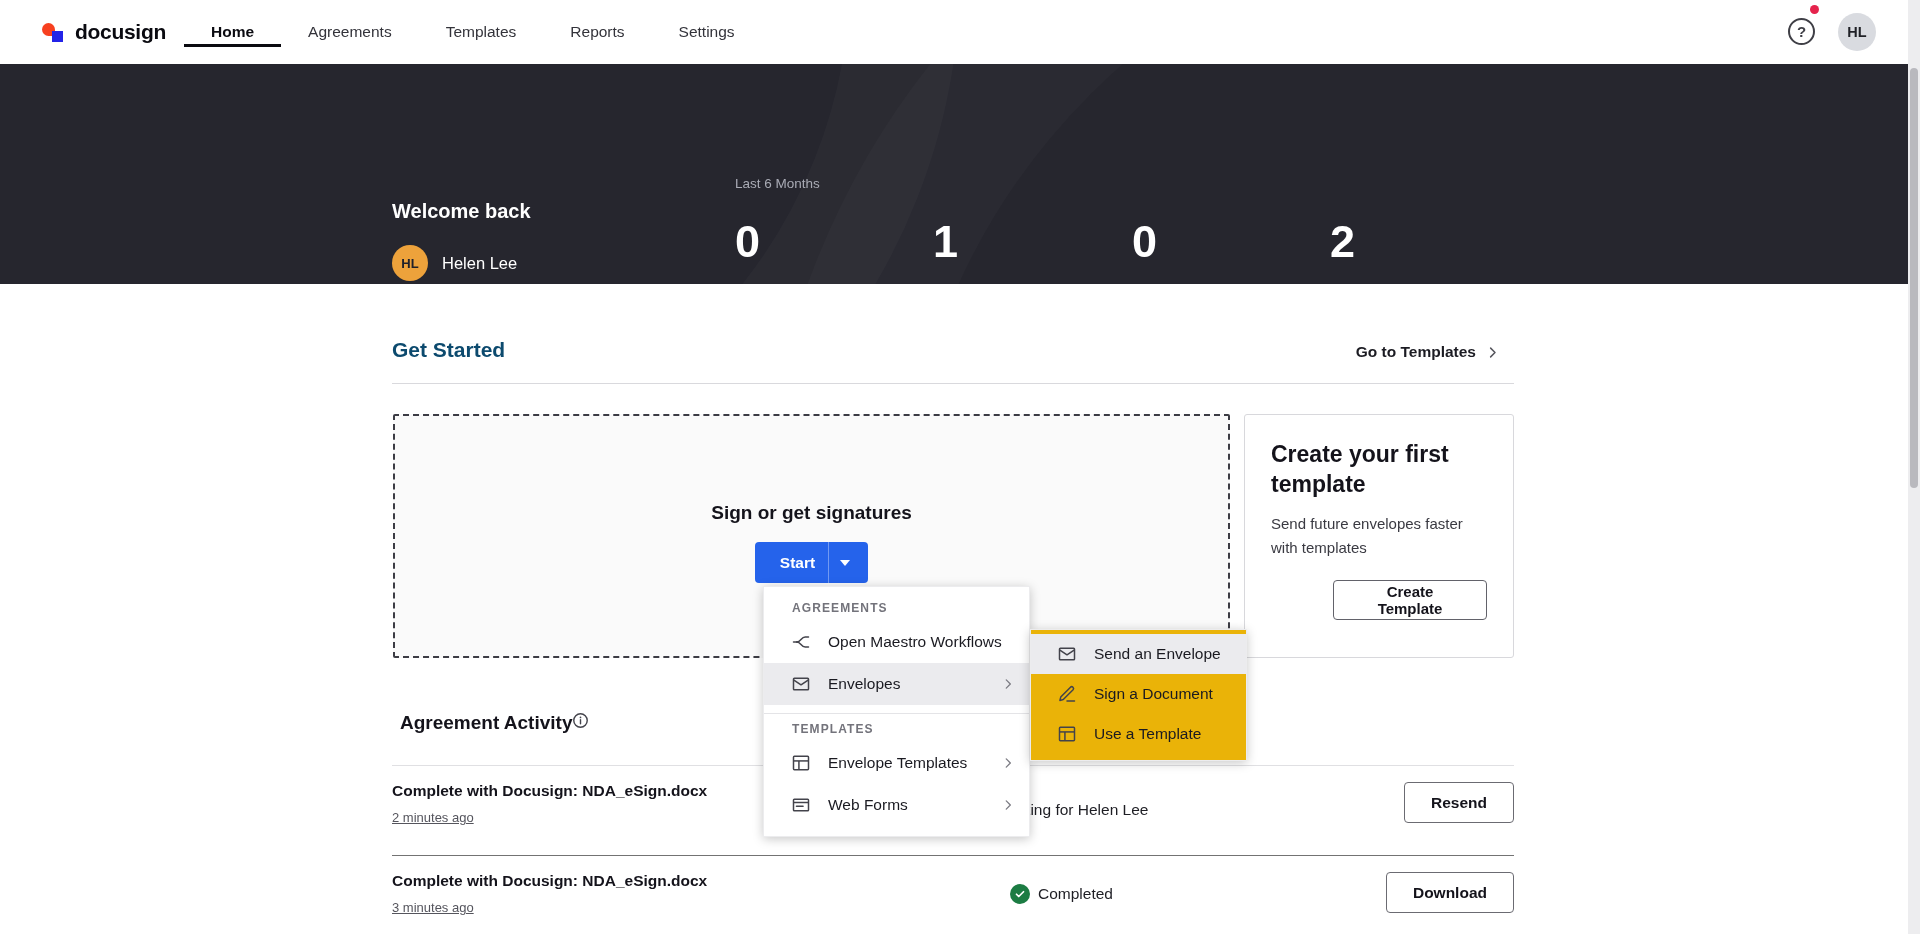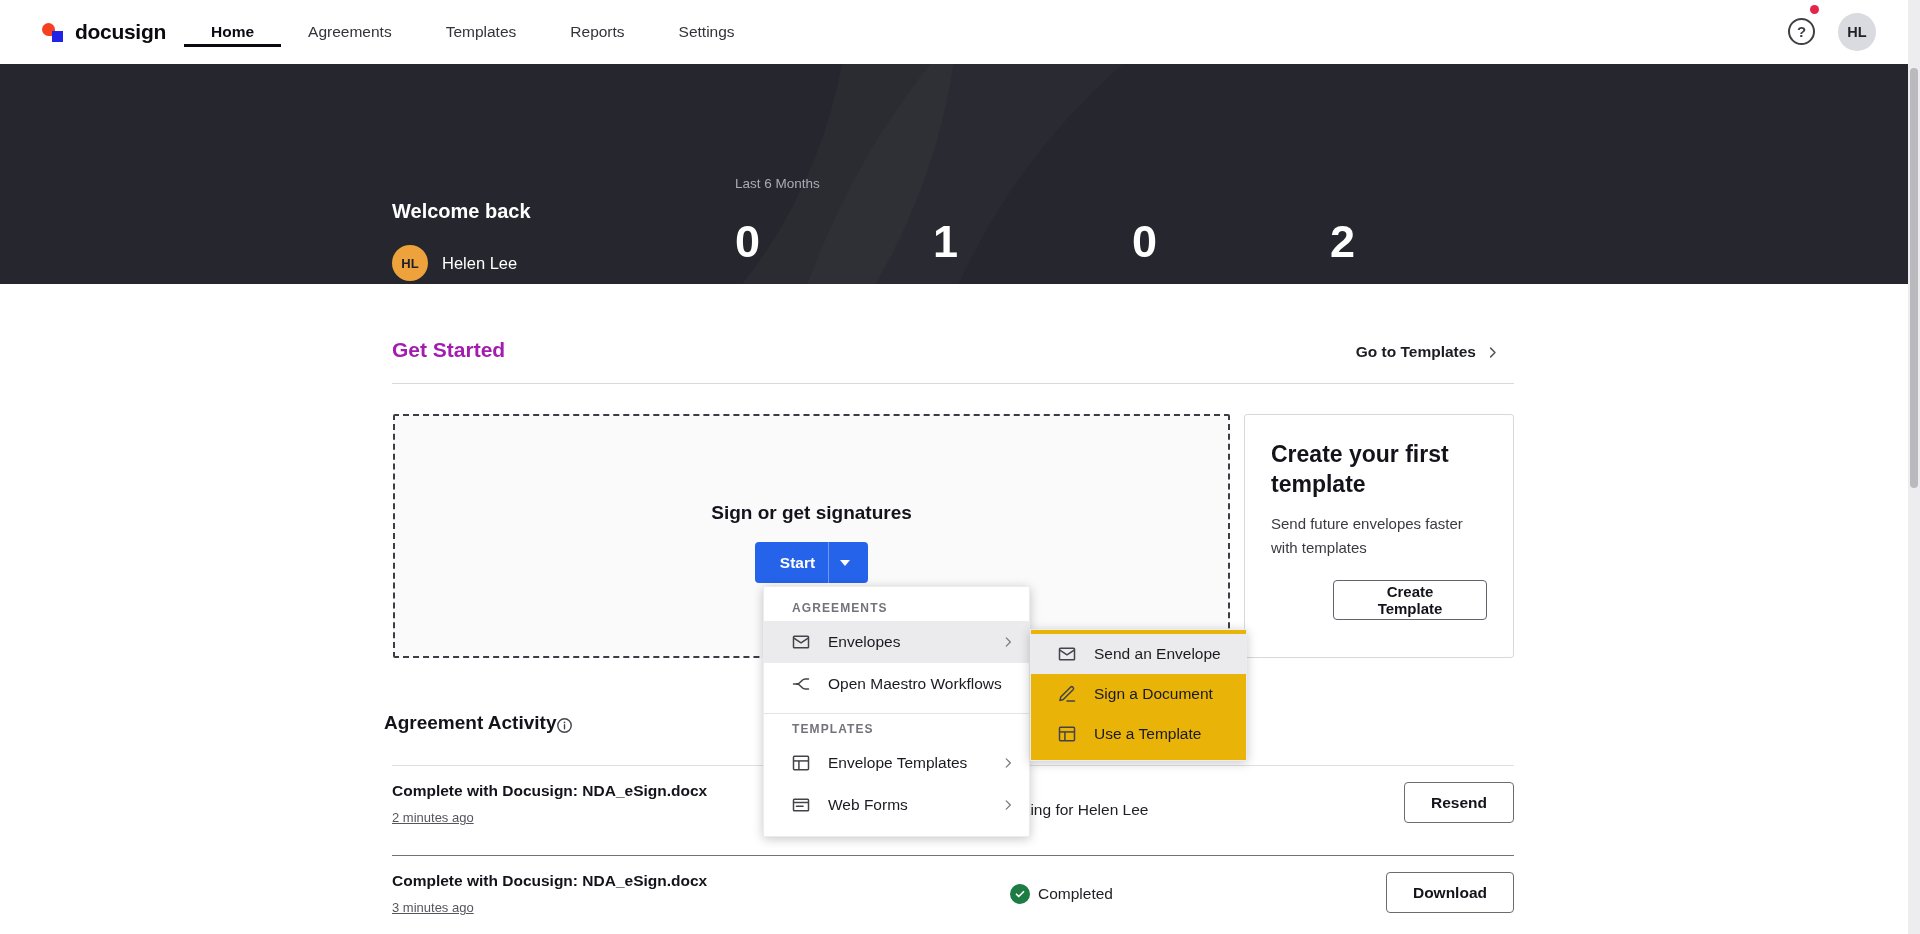--- a/index.html
+++ b/index.html
@@ -38,21 +38,21 @@
   .hero-avatar { width:36px; height:36px; border-radius:50%; background:#eda23b; color:#20212a;
                  display:flex; align-items:center; justify-content:center; font-size:13px; font-weight:700; }
   .hero-name { font-size:16.5px; color:#ffffff; }
   .period { position:absolute; left:735px; top:112px; font-size:13.5px; color:#a9abb5; }
   .stat { position:absolute; top:152px; }
   .stat .v { font-size:45px; font-weight:600; line-height:52px; color:#fff; }
   .stat .l { margin-top:14px; font-size:15px; color:#c7c9d1; }
   .stat.s1 { left:735px; }  .stat.s2 { left:933px; }  .stat.s3 { left:1132px; }  .stat.s4 { left:1330px; }
 
   
-  .gs-title { position:absolute; left:392px; top:338px; font-size:21px; font-weight:700; color:#a21caf; }
+  .gs-title { position:absolute; left:392px; top:338px; font-size:21px; font-weight:700; color:#0c4a6e; }
   .go-templates { position:absolute; top:343px; right:420px; display:flex; align-items:center; gap:9px; cursor:pointer; }
   .go-templates .t { font-size:15.5px; font-weight:600; color:#1b1b22; }
   .hdivider { position:absolute; left:392px; top:383px; width:1122px; height:1px; background:#d9d9dd; }
 
   .dashed-box { position:absolute; left:393px; top:414px; width:837px; height:244px;
                 border:2px dashed #3c3c44; background:#fafafa; border-radius:2px; text-align:center; }
   .dashed-box .prompt { margin-top:86px; font-size:19px; font-weight:700; color:#14131b; }
   .start-btn { display:inline-flex; margin-top:18px; height:41px; background:#2563eb; border:none; border-radius:4px;
                align-items:center; color:#fff; cursor:pointer; font-family:inherit; padding:8px; }
   .start-btn .lbl { padding:0 13px 0 17px; font-size:15.5px; font-weight:600; }
@@ -77,21 +77,21 @@
   .mi-icon { width:20px; height:20px; color:#43434b; margin-right:17px; flex:0 0 auto; display:flex; align-items:center; }
   .mi-label { font-size:15.5px; color:#1a1a21; white-space:nowrap; }
   .mi-chevron { margin-left:auto; color:#7a7a82; display:flex; align-items:center; }
   .menu-divider { height:1px; background:#e4e4e7; margin:8px 0 2px; }
 
   .submenu { position:absolute; left:1030px; top:629px; width:217px; background:#eab308; z-index:61;
              box-shadow:0 2px 10px rgba(0,0,0,0.22); border:1px solid #ececee; padding:4px 0 6px; }
   .submenu .menu-item { height:40px; padding-left:26px; }
 
   
-  .act-title { position:absolute; left:384px; top:712px; display:flex; align-items:flex-end; }
+  .act-title { position:absolute; left:400px; top:712px; display:flex; align-items:flex-start; }
   .act-title .t { font-size:19px; font-weight:700; color:#14131b; }
   .rows { position:absolute; left:392px; top:765px; width:1122px; border-top:1px solid #e0e0e3; }
   .row { position:relative; height:90px; border-bottom:1px solid #737373; padding-top:16px; }
   .row .rt { font-size:15.5px; font-weight:700; color:#14131b; }
   .row .time { display:inline-block; margin-top:10px; font-size:13px; color:#55555d; text-decoration:underline; cursor:pointer; }
   .row .status { position:absolute; top:50%; transform:translateY(-50%); display:flex; align-items:center; gap:8px;
                  font-size:15.5px; color:#1e1e24; }
   .row.r1 .status { left:608px; top:44px; transform:translateY(-50%); }
   .row.r2 .status { left:618px; top:38px; transform:translateY(-50%); }
   .check-badge { width:20px; height:20px; border-radius:50%; background:#1c7c43; display:flex; align-items:center; justify-content:center; }
@@ -212,44 +212,44 @@
             </svg>
         </span>
         <span>Completed</span>
       </div>
       <button class="action">Download</button>
     </div>
   </div>
 
   <div class="menu">
     <div class="menu-header">AGREEMENTS</div>
+    <div class="menu-item">
+      <span class="mi-icon">
+        <svg width="20" height="20" viewBox="0 0 24 24" fill="none" stroke="currentColor" stroke-width="1.8" stroke-linecap="round">
+            <path d="M3 12h4"></path>
+            <path d="M7 12c5 0 5-6 10-6h4"></path>
+            <path d="M7 12c5 0 5 6 10 6h4"></path>
+          </svg>
+      </span>
+      <span class="mi-label">Open Maestro Workflows</span>
+    </div>
     <div class="menu-item hl">
       <span class="mi-icon">
         <svg width="20" height="20" viewBox="0 0 24 24" fill="none" stroke="currentColor" stroke-width="1.8" stroke-linejoin="round">
             <rect x="3" y="5" width="18" height="14" rx="1"></rect>
             <path d="M3 7l9 6 9-6"></path>
           </svg>
       </span>
       <span class="mi-label">Envelopes</span>
       <span class="mi-chevron">
         <svg width="14" height="14" viewBox="0 0 24 24" fill="none" stroke="currentColor" stroke-width="2.2" stroke-linecap="round" stroke-linejoin="round">
             <path d="M9 5l7 7-7 7"></path>
           </svg>
       </span>
     </div>
-    <div class="menu-item">
-      <span class="mi-icon">
-        <svg width="20" height="20" viewBox="0 0 24 24" fill="none" stroke="currentColor" stroke-width="1.8" stroke-linecap="round">
-            <path d="M3 12h4"></path>
-            <path d="M7 12c5 0 5-6 10-6h4"></path>
-            <path d="M7 12c5 0 5 6 10 6h4"></path>
-          </svg>
-      </span>
-      <span class="mi-label">Open Maestro Workflows</span>
-    </div>
     <div class="menu-divider"></div>
     <div class="menu-header">TEMPLATES</div>
     <div class="menu-item">
       <span class="mi-icon">
         <svg width="20" height="20" viewBox="0 0 24 24" fill="none" stroke="currentColor" stroke-width="1.8" stroke-linejoin="round">
             <rect x="3" y="4" width="18" height="16" rx="1"></rect>
             <path d="M3 9.5h18"></path>
             <path d="M9.5 9.5V20"></path>
           </svg>
       </span>

